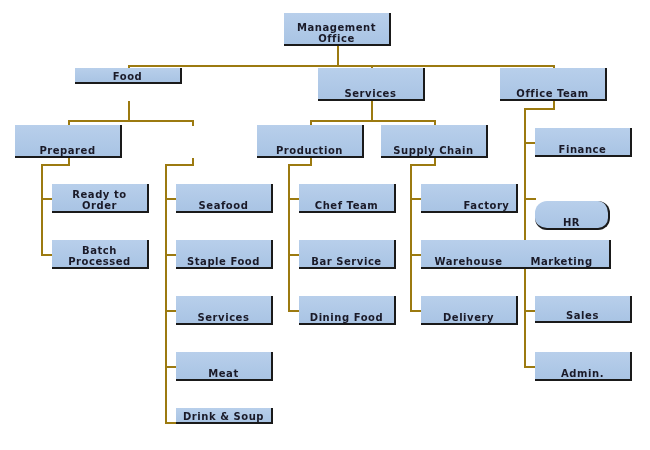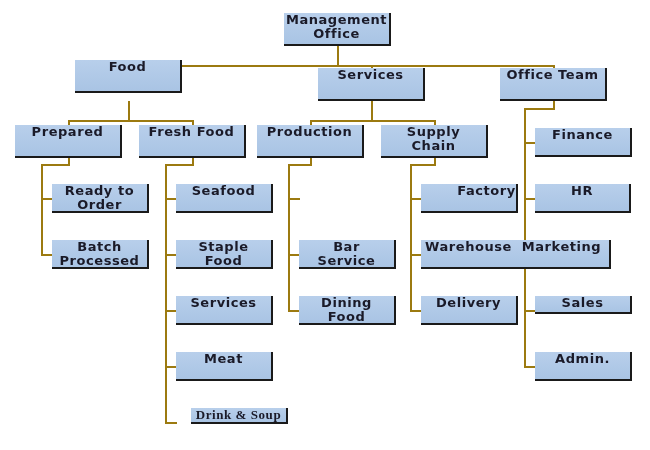--- a/index.html
+++ b/index.html
@@ -30,25 +30,25 @@
 
   
   .node {
     position: absolute;
     box-sizing: border-box;
     background: #aec7e8;
     background: linear-gradient(to bottom, #b8cfeb 0%, #a9c4e4 100%);
     border-right: 2px solid #1a1a1a;
     border-bottom: 2px solid #1a1a1a;
     display: flex;
-    align-items: flex-start;
+    align-items: flex-end;
     justify-content: center;
     z-index: 2;
     color: #1a1a28;
-    font-size: 13px;
+    font-size: 10px;
     letter-spacing: 0.55px;
     font-weight: 600;
     text-align: center;
     line-height: 1.1;
     user-select: none;
   }
   .node .lbl { display: block; padding: 0 3px; }
 </style>
 </head>
 <body>
@@ -108,35 +108,32 @@
   <div class="conn h" style="left:524px; top:142px; width:12px;"></div>
   <div class="conn h" style="left:524px; top:198px; width:12px;"></div>
   <div class="conn h" style="left:524px; top:254px; width:12px;"></div>
   <div class="conn h" style="left:524px; top:310px; width:12px;"></div>
   <div class="conn h" style="left:524px; top:366px; width:12px;"></div>
 
   <div class="node" style="left:284px; top:13px; width:107px; height:33px;">
     <span class="lbl">Management Office</span>
   </div>
 
-  <div class="node" style="left:75px; top:60px; width:107px; height:33px;">
+  <div class="node" style="left:75px; top:68px; width:107px; height:16px;">
     <span class="lbl">Food</span>
   </div>
   <div class="node" style="left:318px; top:68px; width:107px; height:33px;">
     <span class="lbl">Services</span>
   </div>
   <div class="node" style="left:500px; top:68px; width:107px; height:33px;">
     <span class="lbl">Office Team</span>
   </div>
 
   <div class="node" style="left:15px; top:125px; width:107px; height:33px;">
     <span class="lbl">Prepared</span>
-  </div>
-  <div class="node" style="left:139px; top:125px; width:107px; height:33px;">
-    <span class="lbl">Fresh Food</span>
   </div>
   <div class="node" style="left:381px; top:125px; width:107px; height:33px;">
     <span class="lbl">Supply Chain</span>
   </div>
   <div class="node" style="left:257px; top:125px; width:107px; height:33px;">
     <span class="lbl">Production</span>
   </div>
 
   <div class="node" style="left:52px; top:184px; width:97px; height:29px;">
     <span class="lbl">Ready to Order</span>
@@ -150,50 +147,53 @@
   </div>
   <div class="node" style="left:176px; top:240px; width:97px; height:29px;">
     <span class="lbl">Staple Food</span>
   </div>
   <div class="node" style="left:176px; top:296px; width:97px; height:29px;">
     <span class="lbl">Services</span>
   </div>
   <div class="node" style="left:176px; top:352px; width:97px; height:29px;">
     <span class="lbl">Meat</span>
   </div>
-  <div class="node" style="left:191px; top:408px; width:97px; height:16px;font-family:Liberation Serif, serif;">
+  <div class="node" style="left:176px; top:408px; width:97px; height:16px;">
     <span class="lbl">Drink &amp; Soup</span>
   </div>
 
+  <div class="node" style="left:299px; top:184px; width:97px; height:29px;">
+    <span class="lbl">Chef Team</span>
+  </div>
   <div class="node" style="left:299px; top:240px; width:97px; height:29px;">
     <span class="lbl">Bar Service</span>
   </div>
   <div class="node" style="left:299px; top:296px; width:97px; height:29px;">
     <span class="lbl">Dining Food</span>
   </div>
 
   <div class="node" style="left:421px; top:184px; width:97px; height:29px;padding-left:36px;">
     <span class="lbl">Factory</span>
   </div>
   <div class="node" style="left:421px; top:240px; width:97px; height:29px;">
     <span class="lbl">Warehouse</span>
   </div>
   <div class="node" style="left:421px; top:296px; width:97px; height:29px;">
     <span class="lbl">Delivery</span>
   </div>
 
   <div class="node" style="left:535px; top:128px; width:97px; height:29px;">
     <span class="lbl">Finance</span>
   </div>
-  <div class="node" style="left:535px; top:184px; width:96px; height:29px;">
+  <div class="node" style="left:535px; top:201px; width:75px; height:29px;border-radius:12px;">
     <span class="lbl">HR</span>
   </div>
   <div class="node" style="left:514px; top:240px; width:97px; height:29px;">
     <span class="lbl">Marketing</span>
   </div>
-  <div class="node" style="left:535px; top:296px; width:97px; height:18px;">
+  <div class="node" style="left:535px; top:296px; width:97px; height:27px;">
     <span class="lbl">Sales</span>
   </div>
   <div class="node" style="left:535px; top:352px; width:97px; height:29px;">
     <span class="lbl">Admin.</span>
   </div>
 
 </div>
 
 </body></html>

